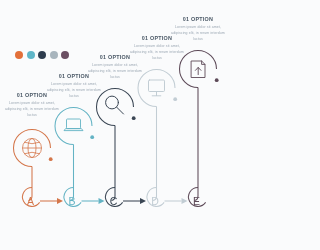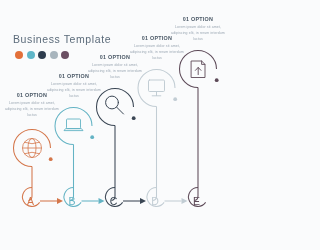--- a/index.html
+++ b/index.html
@@ -131,21 +131,20 @@
         <path d="M 201.6 61 L 201.6 64.4 L 205 64.4"></path>
         <line x1="198.2" y1="74.6" x2="198.2" y2="67.6"></line>
         <polyline points="195.4,70.4 198.2,67.4 201,70.4"></polyline>
       </g>
       <path d="M 198 87.5 L 198 196 Q 198 200 194.5 200.5" fill="none" stroke="#5d4a58" stroke-width="1.05"></path>
       <path d="M 198 187.6 A 9.4 9.4 0 1 0 205.6 202.4" fill="none" stroke="#5d4a58" stroke-width="1.05"></path>
       <text x="196.6" y="204.6" font-family="Liberation Sans, sans-serif" font-size="10.5" fill="#5d4a58" text-anchor="middle">E</text>
     </g>
   </svg>
 
-  <div class="title">Business Template</div>
 
   <div class="dots">
     <span class="dot" style="background:#e2703a"></span>
     <span class="dot" style="background:#5fb6c8"></span>
     <span class="dot" style="background:#2e3d4e"></span>
     <span class="dot" style="background:#a8b5bd"></span>
     <span class="dot" style="background:#6b4f63"></span>
   </div>
 
   <div class="optblock" style="left:5px; top:92px; width:54px;">

